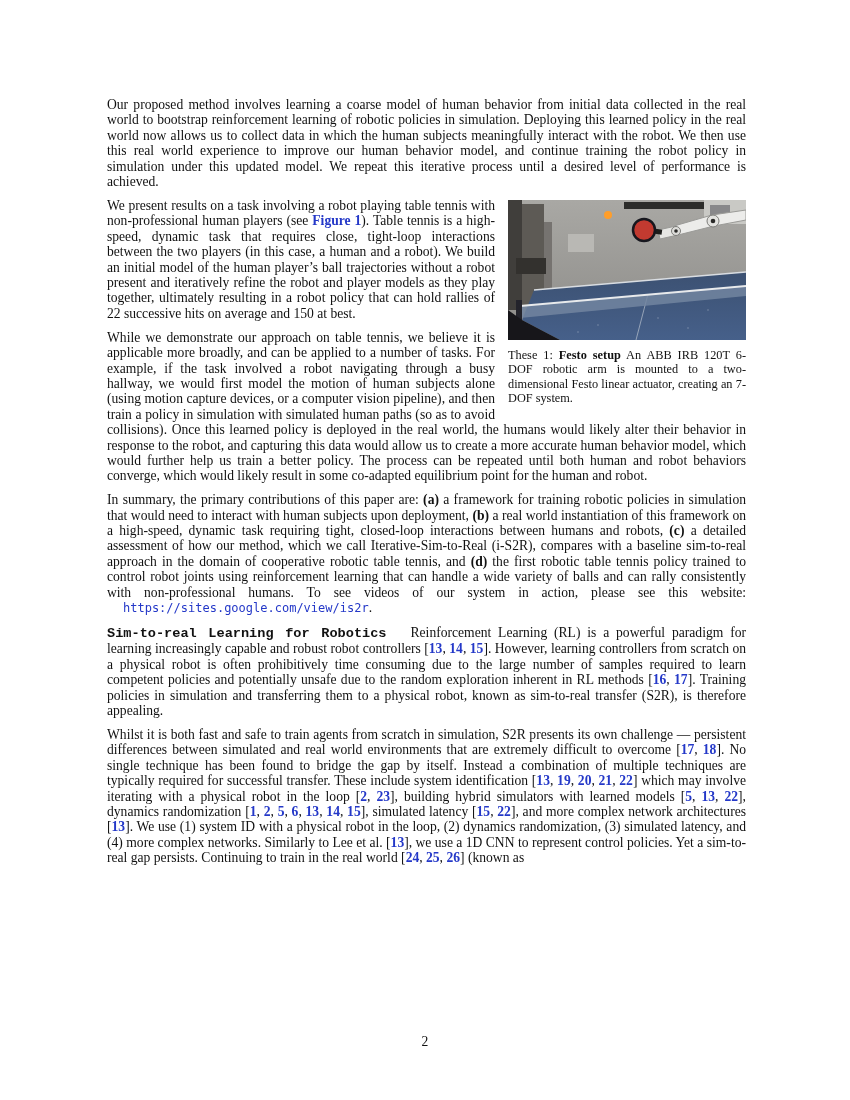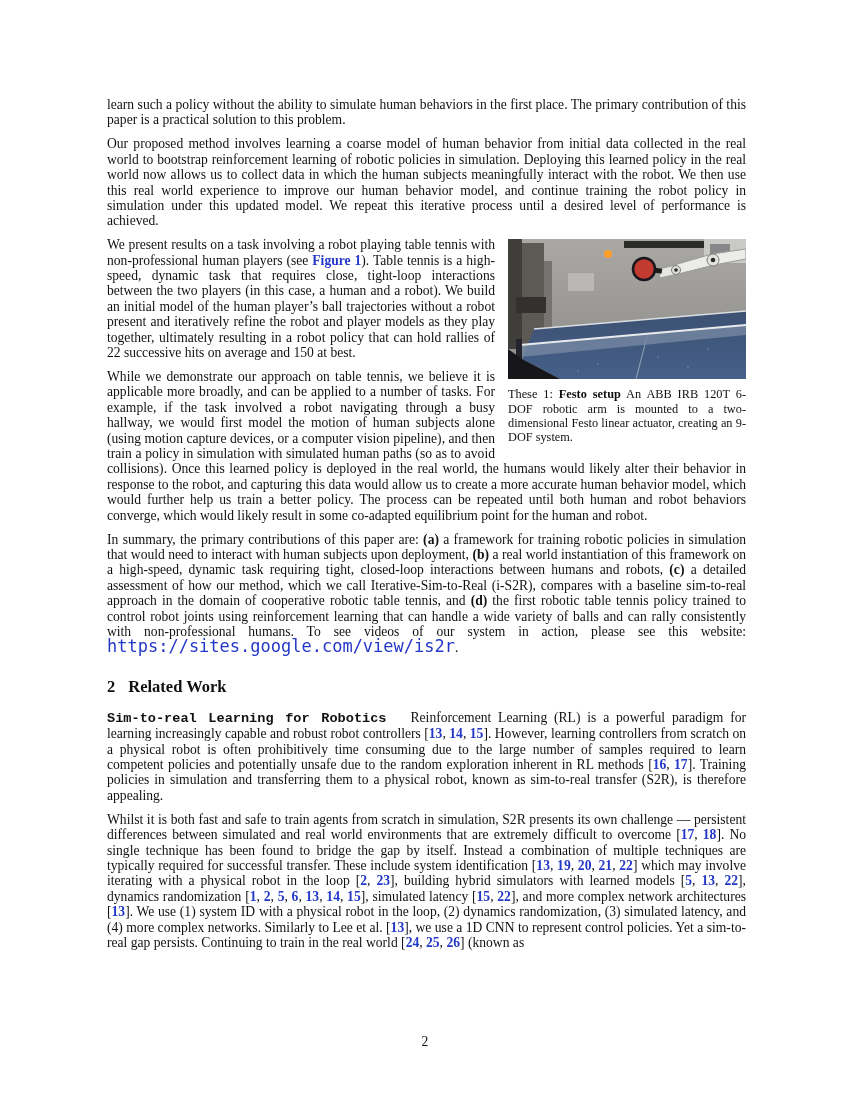--- a/index.html
+++ b/index.html
@@ -22,22 +22,23 @@
     text-align: justify;
     margin: 0 0 8.5px 0;
   }
   .bold { font-weight: bold; }
   .runin { margin-right: 24px; font-family: Liberation Mono, monospace; }
   .cite { color: var(--cite, #2438c8); text-decoration: none; cursor: pointer; font-weight: bold; }
   .link {
     color: var(--link, #2438c8);
     text-decoration: none;
     font-family: "DejaVu Sans Mono", "Liberation Mono", monospace;
-    font-size: 17px;
+    font-size: 12px;
     cursor: pointer;
+    margin-left: 16px;
   }
   .section-heading {
     clear: both;
     font-size: 16.5px;
     font-weight: bold;
     margin: 21px 0 13px 0;
   }
   .section-heading .num { margin-right: 13px; }
   .fig {
     float: right;
@@ -58,21 +59,20 @@
     text-align: center;
     font-size: 13.6px;
     color: #111111;
   }
 </style>
 </head>
 <body>
 
 <div class="content">
 
-  <p class="para"><span>learn such a policy without the ability to simulate human behaviors in the first place. The primary contribution of this paper is a practical solution to this problem.</span></p>
 
   <p class="para"><span>Our proposed method involves learning a coarse model of human behavior from initial data collected in the real world to bootstrap reinforcement learning of robotic policies in simulation. Deploying this learned policy in the real world now allows us to collect data in which the human subjects meaningfully interact with the robot. We then use this real world experience to improve our human behavior model, and continue training the robot policy in simulation under this updated model. We repeat this iterative process until a desired level of performance is achieved.</span></p>
 
   <figure class="fig" style="margin-top:2px; margin-bottom:4px;">
     <div class="photo">
       <svg viewBox="0 0 238 140" preserveAspectRatio="none">
         <defs>
           <linearGradient id="wall" x1="0" y1="0" x2="0" y2="1">
             <stop offset="0" stop-color="#a9a8a4"></stop>
             <stop offset="1" stop-color="#8c8b88"></stop>
@@ -120,30 +120,29 @@
             <circle cx="90" cy="125" r="0.7"></circle>
               <circle cx="150" cy="118" r="0.7"></circle>
             <circle cx="200" cy="110" r="0.7"></circle>
               <circle cx="70" cy="132" r="0.7"></circle>
             <circle cx="180" cy="128" r="0.7"></circle>
           </g>
         </g>
         <polygon points="0,110 14,120 52,140 0,140" fill="#17161a"></polygon>
       </svg>
     </div>
-    <figcaption class="caption"><span>These 1: </span><span class="bold">Festo setup</span><span> An ABB IRB 120T 6-DOF robotic arm is mounted to a two-dimensional Festo linear actuator, creating an 9-DOF system.</span></figcaption>
+    <figcaption class="caption"><span>These 1: </span><span class="bold">Festo setup</span><span> An ABB IRB 120T 6-DOF robotic arm is mounted to a two-dimensional Festo linear actuator, creating an 7-DOF system.</span></figcaption>
   </figure>
 
   <p class="para"><span>We present results on a task involving a robot playing table tennis with non-professional human players (see </span><a class="cite">Figure 1</a><span>). Table tennis is a high-speed, dynamic task that requires close, tight-loop interactions between the two players (in this case, a human and a robot). We build an initial model of the human player’s ball trajectories without a robot present and iteratively refine the robot and player models as they play together, ultimately resulting in a robot policy that can hold rallies of 22 successive hits on average and 150 at best.</span></p>
 
   <p class="para"><span>While we demonstrate our approach on table tennis, we believe it is applicable more broadly, and can be applied to a number of tasks. For example, if the task involved a robot navigating through a busy hallway, we would first model the motion of human subjects alone (using motion capture devices, or a computer vision pipeline), and then train a policy in simulation with simulated human paths (so as to avoid collisions). Once this learned policy is deployed in the real world, the humans would likely alter their behavior in response to the robot, and capturing this data would allow us to create a more accurate human behavior model, which would further help us train a better policy. The process can be repeated until both human and robot behaviors converge, which would likely result in some co-adapted equilibrium point for the human and robot.</span></p>
 
   <p class="para"><span>In summary, the primary contributions of this paper are: </span><span class="bold">(a)</span><span> a framework for training robotic policies in simulation that would need to interact with human subjects upon deployment, </span><span class="bold">(b)</span><span> a real world instantiation of this framework on a high-speed, dynamic task requiring tight, closed-loop interactions between humans and robots, </span><span class="bold">(c)</span><span> a detailed assessment of how our method, which we call Iterative-Sim-to-Real (i-S2R), compares with a baseline sim-to-real approach in the domain of cooperative robotic table tennis, and </span><span class="bold">(d)</span><span> the first robotic table tennis policy trained to control robot joints using reinforcement learning that can handle a wide variety of balls and can rally consistently with non-professional humans. To see videos of our system in action, please see this website: </span><a class="link">https://sites.google.com/view/is2r</a><span>.</span></p>
 
-  <h2 class="section-heading"><span class="num">2</span><span>Related Work</span></h2>
 
   <p class="para"><span class="bold runin">Sim-to-real Learning for Robotics</span><span>Reinforcement Learning (RL) is a powerful paradigm for learning increasingly capable and robust robot controllers [</span><a class="cite">13</a><span>, </span><a class="cite">14</a><span>, </span><a class="cite">15</a><span>]. However, learning controllers from scratch on a physical robot is often prohibitively time consuming due to the large number of samples required to learn competent policies and potentially unsafe due to the random exploration inherent in RL methods [</span><a class="cite">16</a><span>, </span><a class="cite">17</a><span>]. Training policies in simulation and transferring them to a physical robot, known as sim-to-real transfer (S2R), is therefore appealing.</span></p>
 
   <p class="para"><span>Whilst it is both fast and safe to train agents from scratch in simulation, S2R presents its own challenge — persistent differences between simulated and real world environments that are extremely difficult to overcome [</span><a class="cite">17</a><span>, </span><a class="cite">18</a><span>]. No single technique has been found to bridge the gap by itself. Instead a combination of multiple techniques are typically required for successful transfer. These include system identification [</span><a class="cite">13</a><span>, </span><a class="cite">19</a><span>, </span><a class="cite">20</a><span>, </span><a class="cite">21</a><span>, </span><a class="cite">22</a><span>] which may involve iterating with a physical robot in the loop [</span><a class="cite">2</a><span>, </span><a class="cite">23</a><span>], building hybrid simulators with learned models [</span><a class="cite">5</a><span>, </span><a class="cite">13</a><span>, </span><a class="cite">22</a><span>], dynamics randomization [</span><a class="cite">1</a><span>, </span><a class="cite">2</a><span>, </span><a class="cite">5</a><span>, </span><a class="cite">6</a><span>, </span><a class="cite">13</a><span>, </span><a class="cite">14</a><span>, </span><a class="cite">15</a><span>], simulated latency [</span><a class="cite">15</a><span>, </span><a class="cite">22</a><span>], and more complex network architectures [</span><a class="cite">13</a><span>]. We use (1) system ID with a physical robot in the loop, (2) dynamics randomization, (3) simulated latency, and (4) more complex networks. Similarly to Lee et al. [</span><a class="cite">13</a><span>], we use a 1D CNN to represent control policies. Yet a sim-to-real gap persists. Continuing to train in the real world [</span><a class="cite">24</a><span>, </span><a class="cite">25</a><span>, </span><a class="cite">26</a><span>] (known as</span></p>
 
 </div>
 
 <div class="page-number">2</div>
 
 </body></html>

